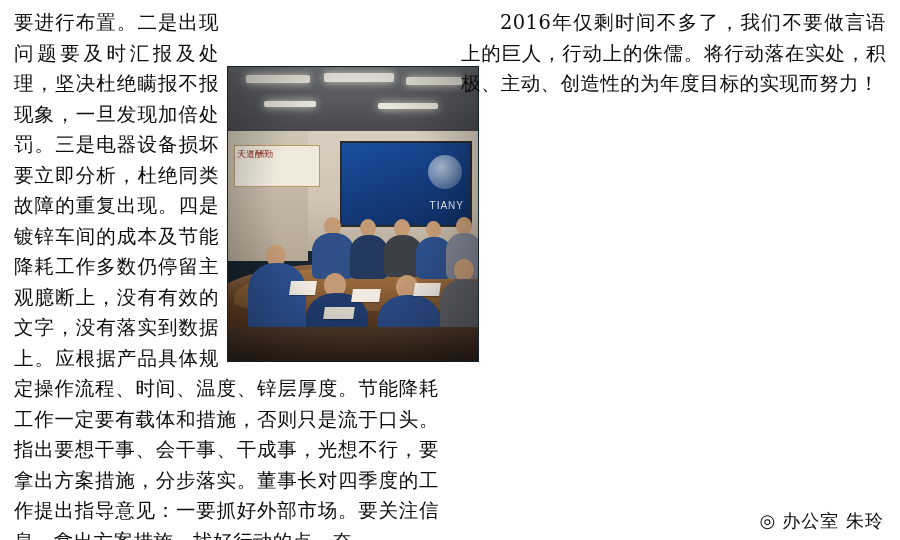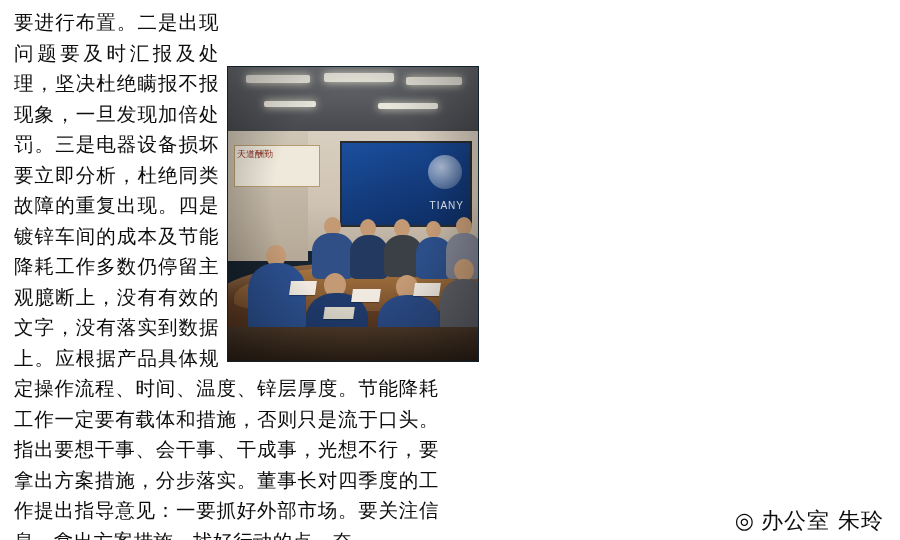--- a/index.html
+++ b/index.html
@@ -168,21 +168,21 @@
   .ph-vignette {
     position: absolute;
     inset: 0;
     background: radial-gradient(ellipse at 50% 45%, rgba(0,0,0,0) 45%, rgba(0,0,0,0.38) 100%);
     pointer-events: none;
   }
   .signature {
     position: absolute;
     right: 16px;
     bottom: 6px;
-    font-size: 22px;
+    font-size: 18px;
     line-height: 26px;
     color: #0d0d0d;
     letter-spacing: 1px;
     white-space: nowrap;
   }
   .sig-mark {
     margin-right: 6px;
   }
 </style>
 </head>
@@ -249,20 +249,21 @@
 
           <div class="ph-floor"></div>
           <div class="ph-vignette"></div>
         </div>
       </div>
 
       <div class="body-text">要进行布置。二是出现问题要及时汇报及处理，坚决杜绝瞒报不报现象，一旦发现加倍处罚。三是电器设备损坏要立即分析，杜绝同类故障的重复出现。四是镀锌车间的成本及节能降耗工作多数仍停留主观臆断上，没有有效的文字，没有落实到数据上。应根据产品具体规定操作流程、时间、温度、锌层厚度。节能降耗工作一定要有载体和措施，否则只是流于口头。指出要想干事、会干事、干成事，光想不行，要拿出方案措施，分步落实。董事长对四季度的工作提出指导意见：一要抓好外部市场。要关注信息、拿出方案措施，找好行动的点，奋</div>
     </div>
 
     <div class="col col-right">
+      <div class="body-text indent">2016年仅剩时间不多了，我们不要做言语上的巨人，行动上的侏儒。将行动落在实处，积极、主动、创造性的为年度目标的实现而努力！</div>
     </div>
 
   </div>
 
   <div class="signature">
     <span class="sig-mark">◎</span><span>办公室  朱玲</span>
   </div>
 </div>
 
 </body></html>

